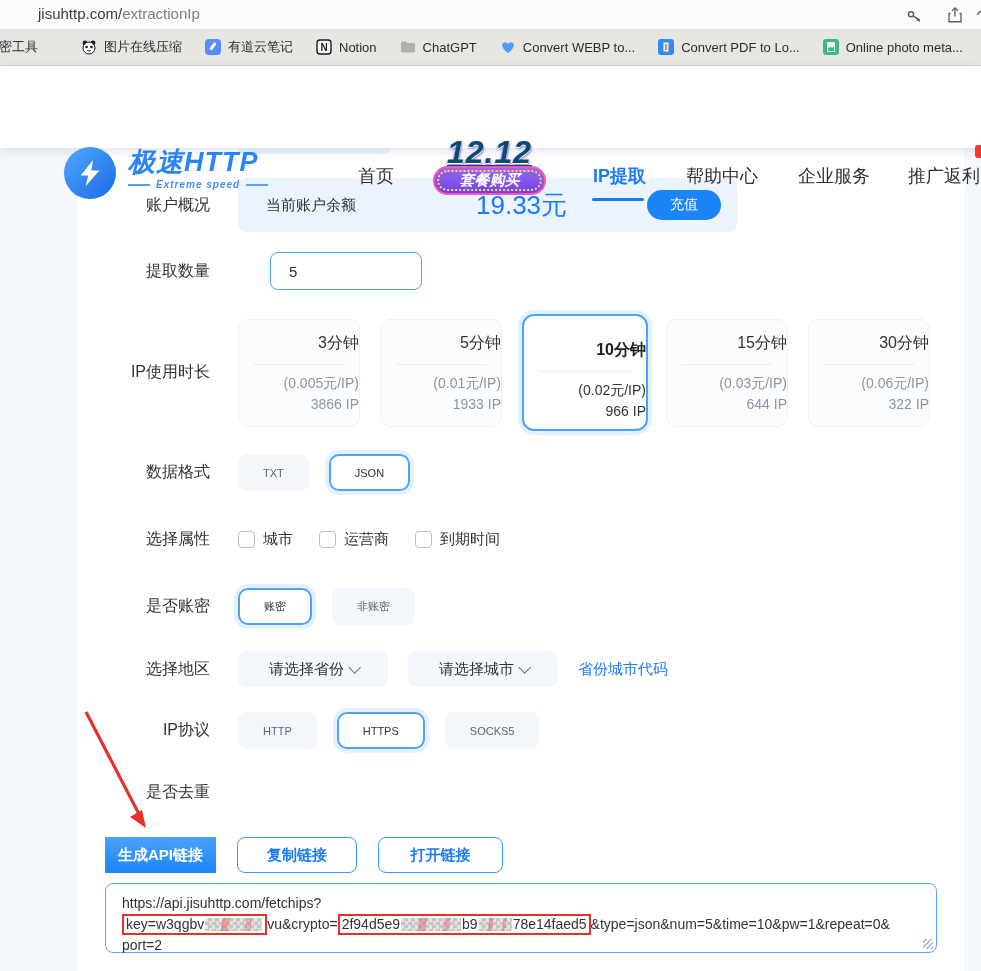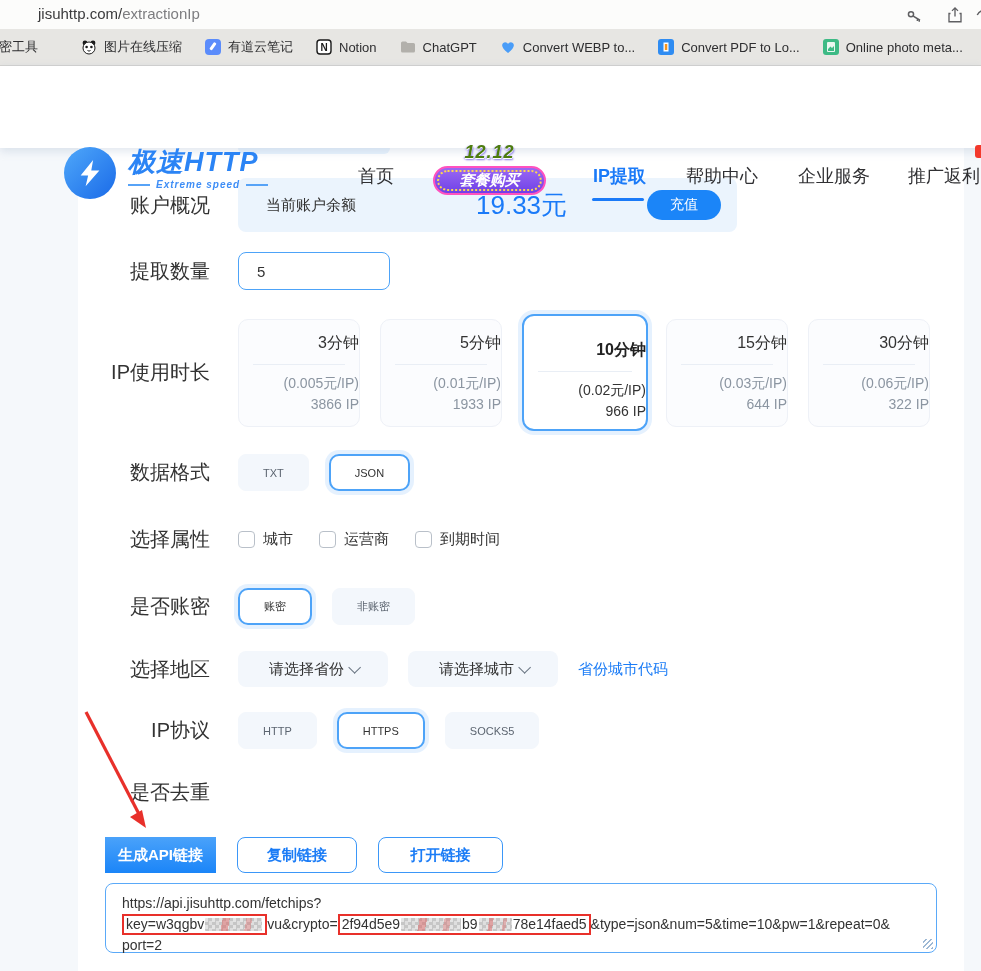--- a/index.html
+++ b/index.html
@@ -33,33 +33,33 @@
   .logo-sub { display:flex; align-items:center; gap:6px; margin-top:2px; }
   .logo-sub i { display:block; width:22px; height:2px; background:#57a3f7; }
   .logo-sub span { font-size:10px; font-weight:700; font-style:italic; color:#3f8ef6; letter-spacing:1px; }
 
   .nav-item { position:absolute; top:98px; font-size:18px; color:#303033; cursor:pointer; white-space:nowrap; }
   .nav-active { color:#1a7af8; font-weight:600; }
   .nav-underline { position:absolute; left:592px; top:132px; width:52px; height:3px; border-radius:2px; background:#1a7af8; }
   .hdr-red-sliver { position:absolute; left:975px; top:79px; width:6px; height:13px; background:#f3392c; border-radius:3px 0 0 3px; }
 
   .promo { position:absolute; left:433px; top:73px; width:113px; text-align:center; cursor:pointer; }
-  .promo-date { font-size:18px; font-weight:900; font-style:italic; letter-spacing:1px; color:#4d7c0f;
-    text-shadow:0 1px 0 #ffffff, 1px 2px 2px #8f82e8, -1px 1px 2px #9a8cf0; line-height:26px; }
+  .promo-date { font-size:32px; font-weight:900; font-style:italic; letter-spacing:1px; color:#0c4a6e;
+    text-shadow:0 1px 0 #ffffff, 1px 2px 2px #8f82e8, -1px 1px 2px #9a8cf0; line-height:26px;text-decoration:underline; }
   .promo-pill { position:relative; margin-top:1px; height:29px; border-radius:15px;
     background:linear-gradient(180deg,#9a68f3,#6f41e6); border:2px solid #ff52be; }
   .promo-pill::before { content:""; position:absolute; inset:2px; border:2px dotted #ffd84d; border-radius:11px; }
   .promo-pill span { position:relative; z-index:1; font-size:15px; font-weight:800; font-style:italic; color:#fff; line-height:23px; }
 
   
   .card { position:absolute; left:78px; top:148px; width:886px; height:823px; background:#fff; }
   .cut-input { position:absolute; left:160px; top:0; width:152px; height:6px; background:#e9f3fd; border-radius:0 0 8px 8px; }
 
   .fr { position:absolute; left:0; display:flex; align-items:center; }
-  .lbl { width:132px; text-align:right; font-size:20px; color:#333; font-weight:500; flex:none; }
+  .lbl { width:132px; text-align:right; font-size:16px; color:#333; font-weight:500; flex:none; }
   .ct { margin-left:28px; display:flex; align-items:center; }
 
   
   .bal-panel { width:499px; height:54px; background:#ebf4fd; border-radius:8px; display:flex; align-items:center; padding:0 16px 0 28px; }
   .bal-label { font-size:15px; color:#333; }
   .bal-value { margin-left:120px; font-size:26px; color:#1a7af8; font-weight:500; }
   .btn-recharge { margin-left:auto; width:74px; height:30px; border-radius:15px; background:#1b85f8; color:#fff;
     font-size:14px; border:none; display:flex; align-items:center; justify-content:center; cursor:pointer; }
 
   
@@ -235,21 +235,21 @@
     <div class="lbl">账户概况</div>
     <div class="ct">
       <div class="bal-panel">
         <span class="bal-label">当前账户余额</span>
         <span class="bal-value">19.33元</span>
         <button class="btn-recharge">充值</button>
       </div>
     </div>
   </div>
 
-  <div class="fr" style="top:104px; height:38px;">
+  <div class="fr" style="top:104px; height:38px;gap:32px;">
     <div class="lbl">提取数量</div>
     <div class="ct">
       <input class="qty-input" value="5" style="">
     </div>
   </div>
 
   <div class="fr" style="top:166px; height:117px;">
     <div class="lbl">IP使用时长</div>
     <div class="ct">
       <div class="dcard">

